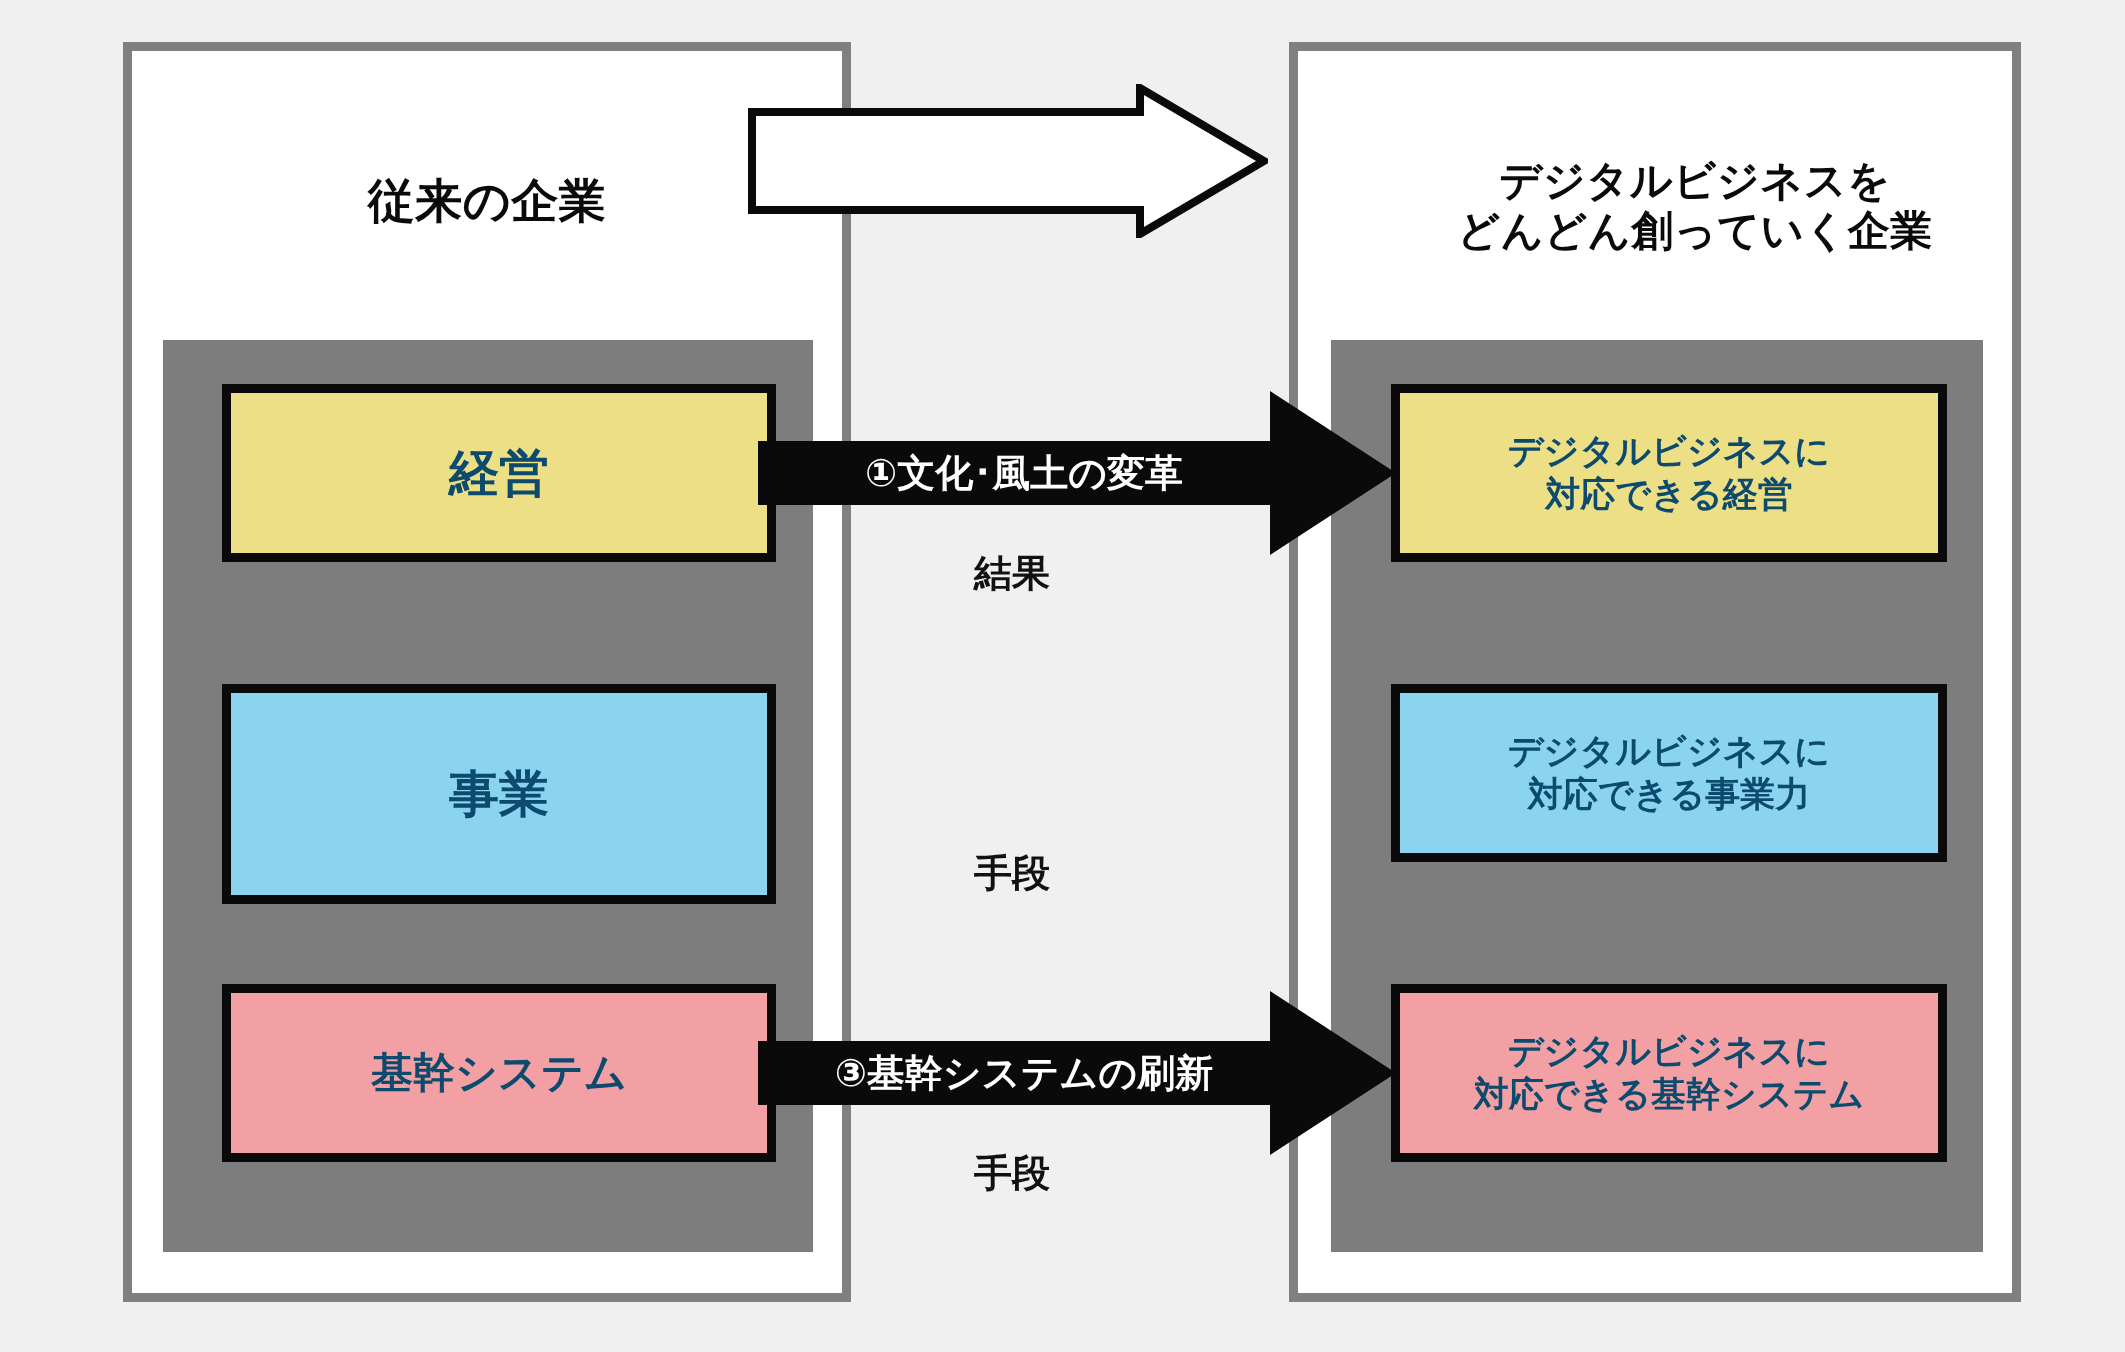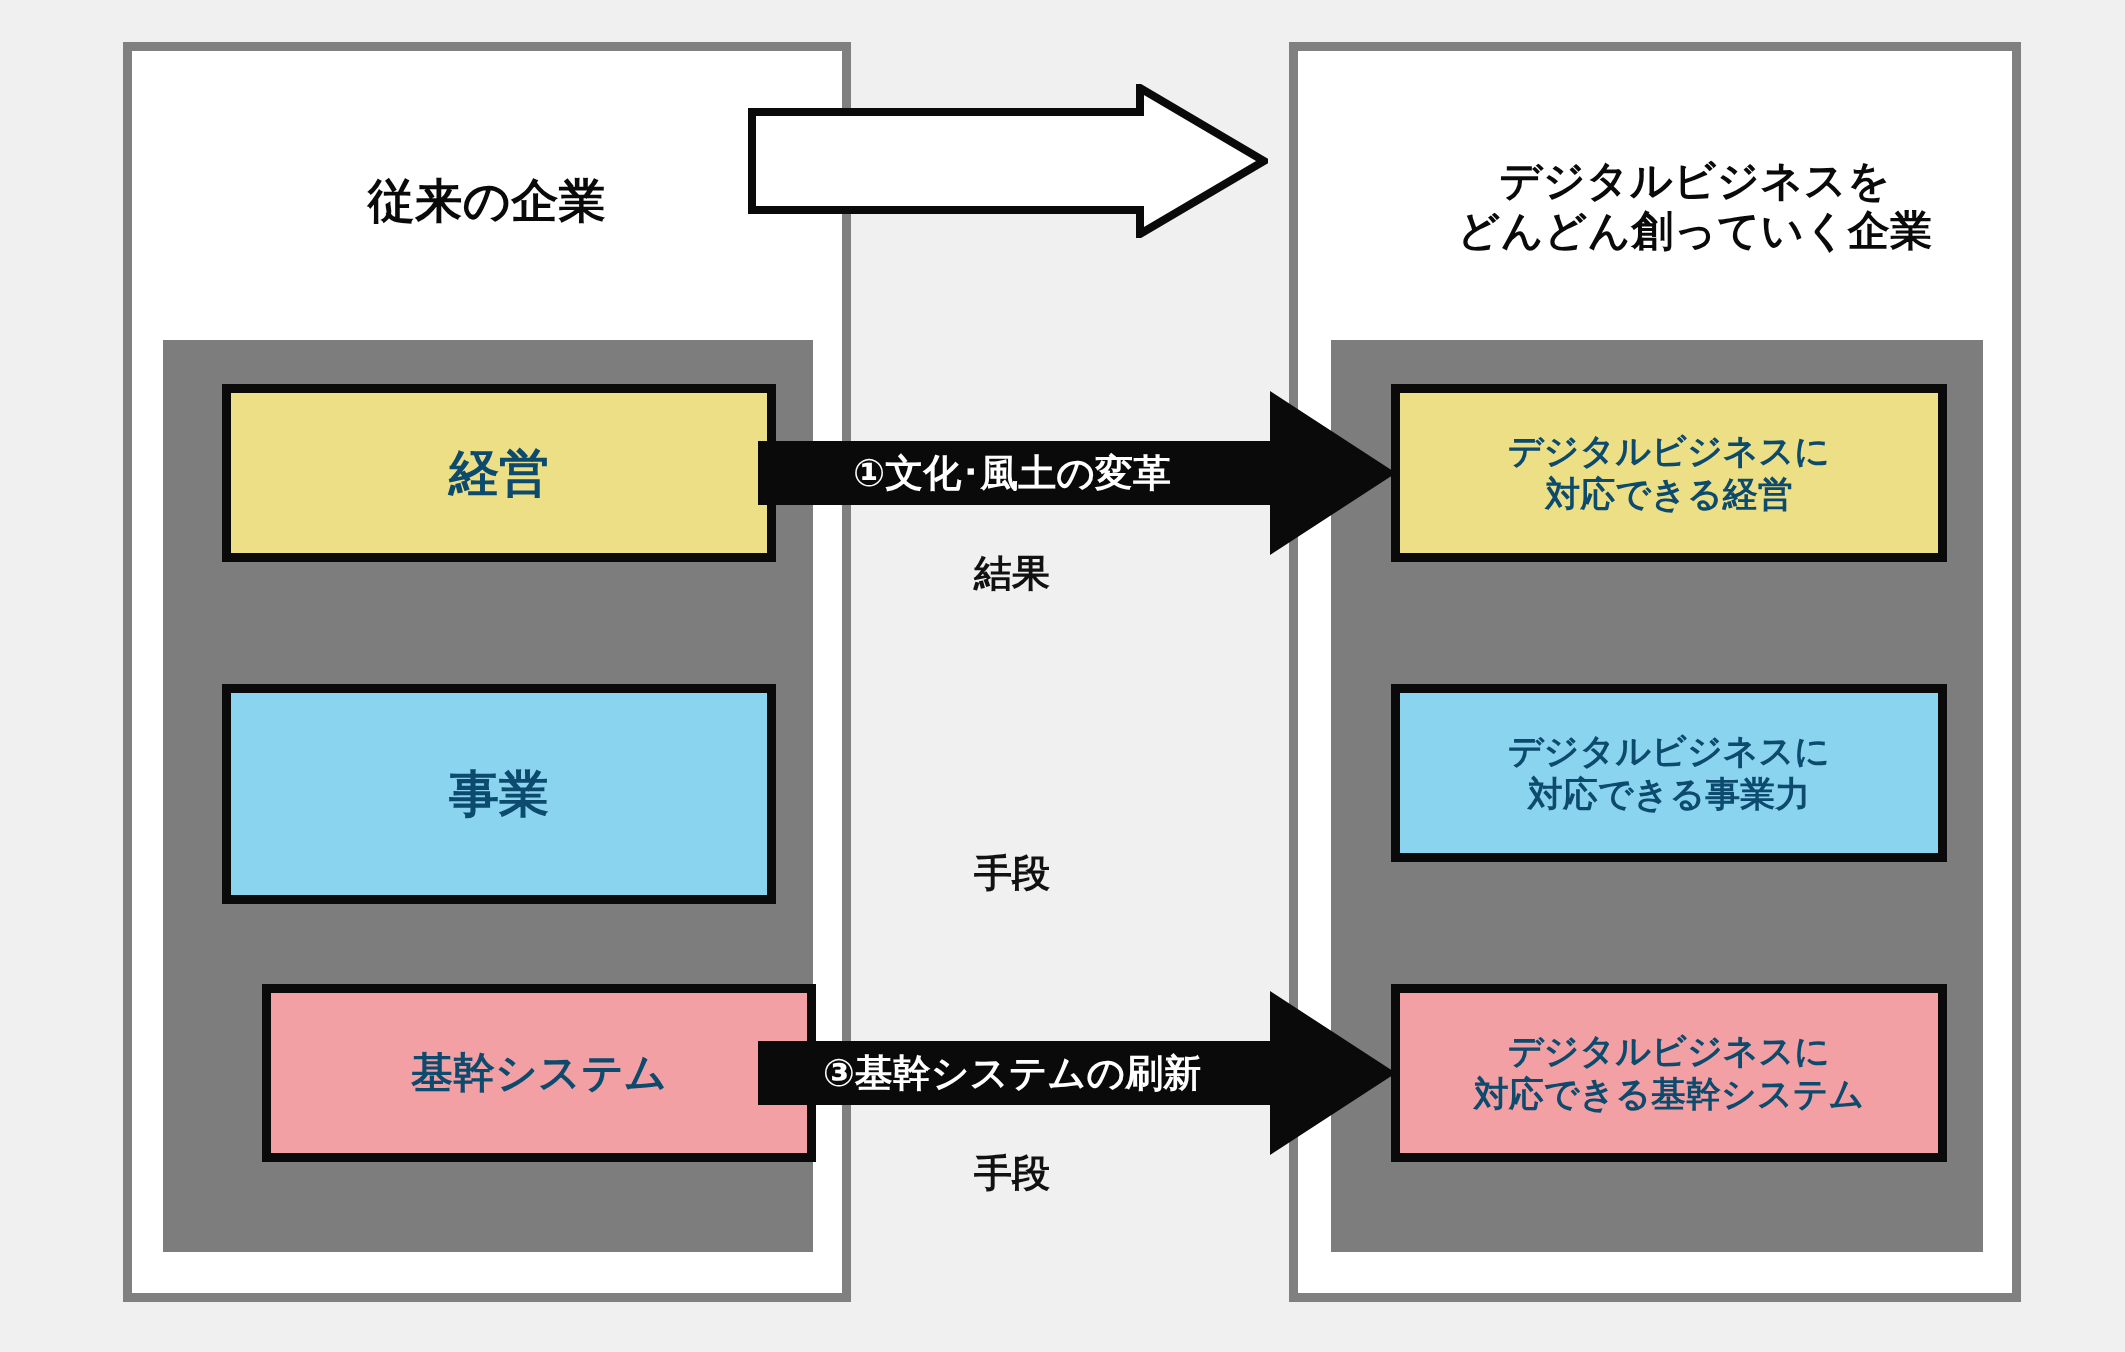--- a/index.html
+++ b/index.html
@@ -69,21 +69,21 @@
     align-items: center;
     justify-content: center;
     text-align: center;
     font-weight: bold;
     color: #0c4a6e;
     line-height: 1.22;
   }
   
   #box-l0 { left: 222px; top: 384px;  width: 554px; height: 178px; font-size: 50px; }
   #box-l1 { left: 222px; top: 684px;  width: 554px; height: 220px; font-size: 50px; }
-  #box-l2 { left: 222px; top: 984px;  width: 554px; height: 178px; font-size: 42px; margin-left: 40px; }
+  #box-l2 { left: 222px; top: 984px;  width: 554px; height: 178px; font-size: 42px; }
   
   #box-r0 { left: 1391px; top: 384px;  width: 556px; height: 178px; font-size: 35px; }
   #box-r1 { left: 1391px; top: 684px;  width: 556px; height: 178px; font-size: 35px; }
   #box-r2 { left: 1391px; top: 984px;  width: 556px; height: 178px; font-size: 35px; }
 
   .cbox .two-line { display: block; }
 
   
   .flow-arrow {
     position: absolute;
@@ -102,20 +102,21 @@
     left: 0;
     top: 50%;
     transform: translateY(-50%);
     width: 508px;
     text-align: center;
     color: #ffffff;
     font-weight: bold;
     font-size: 38px;
     letter-spacing: 0px;
     pointer-events: none;
+    padding-left: 12px;
   }
 
   .flow-sublabel {
     position: absolute;
     width: 508px;
     left: 758px;
     text-align: center;
     color: #111111;
     font-weight: bold;
     font-size: 38px;

